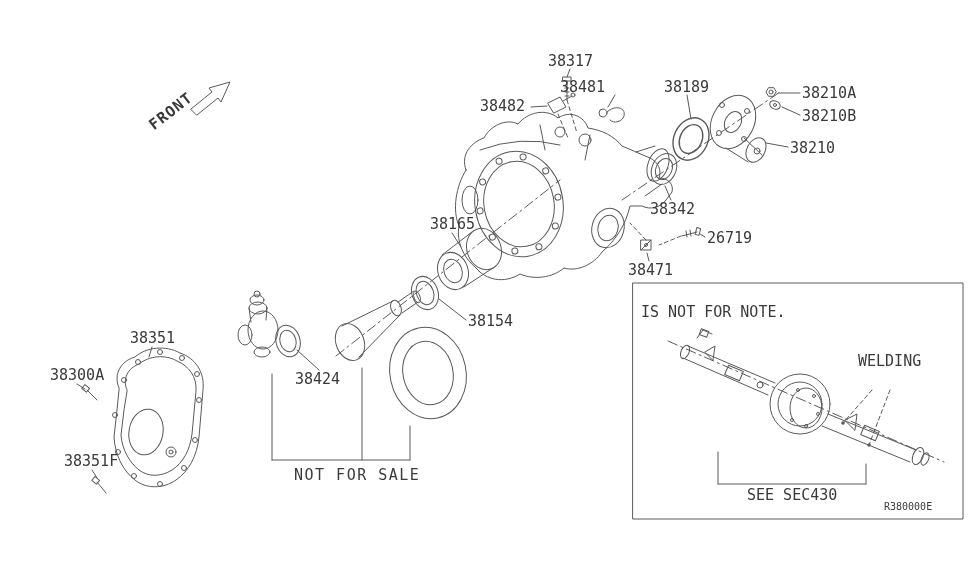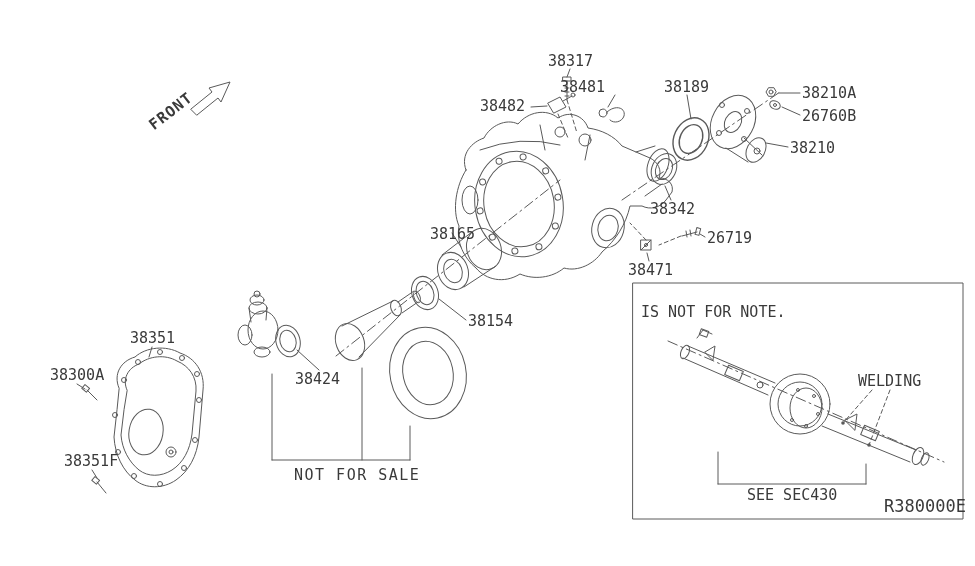--- a/index.html
+++ b/index.html
@@ -1,20 +1,20 @@
 <!DOCTYPE html>
 <html><head>
 <meta charset="utf-8">
 <style>
   html,body{margin:0;padding:0;background:#fff;}
   #stage{position:relative;width:975px;height:566px;background:#ffffff;overflow:hidden;
          font-family:"DejaVu Sans Mono",monospace;}
   #art{position:absolute;left:0;top:0;}
   .label{position:absolute;font-size:15px;line-height:15px;color:#3a3a3a;white-space:nowrap;}
-  .label.small{font-size:17px;line-height:13px;}
+  .label.small{font-size:10px;line-height:13px;}
   .label.spaced{letter-spacing:1.5px;margin-left:11px;}
   .label.front{transform:rotate(-38deg);font-weight:bold;letter-spacing:1px;}
   svg{stroke-linecap:round;stroke-linejoin:round;}
 </style>
 </head>
 <body>
 
 <div id="stage">
 
   <svg id="art" width="975" height="566" viewBox="0 0 975 566" fill="none" stroke="#5a5a5a" stroke-width="1">
@@ -255,33 +255,33 @@
     </g>
   </svg>
 
   <div class="label front" style="left:146px;top:104px">FRONT</div>
 
   <div class="label" style="left:548px;top:54px">38317</div>
   <div class="label" style="left:480px;top:99px">38482</div>
   <div class="label" style="left:560px;top:80px">38481</div>
   <div class="label" style="left:664px;top:80px">38189</div>
   <div class="label" style="left:802px;top:86px">38210A</div>
-  <div class="label" style="left:802px;top:109px">26760B</div>
+  <div class="label" style="left:802px;top:109px">38210B</div>
   <div class="label" style="left:790px;top:141px">38210</div>
   <div class="label" style="left:650px;top:202px">38342</div>
   <div class="label" style="left:707px;top:231px">26719</div>
   <div class="label" style="left:628px;top:263px">38471</div>
-  <div class="label" style="left:430px;top:227px">38165</div>
+  <div class="label" style="left:430px;top:217px">38165</div>
   <div class="label" style="left:468px;top:314px">38154</div>
   <div class="label" style="left:130px;top:331px">38351</div>
   <div class="label" style="left:50px;top:368px">38300A</div>
   <div class="label" style="left:295px;top:372px">38424</div>
   <div class="label" style="left:64px;top:454px">38351F</div>
 
   <div class="label spaced" style="left:283px;top:468px">NOT FOR SALE</div>
 
   <div class="label" style="left:641px;top:305px">IS NOT FOR NOTE.</div>
 
-  <div class="label" style="left:858px;top:374px">WELDING</div>
+  <div class="label" style="left:858px;top:354px">WELDING</div>
   <div class="label" style="left:747px;top:488px">SEE SEC430</div>
   <div class="label small" style="left:884px;top:500px">R380000E</div>
 
 </div>
 
 </body></html>

